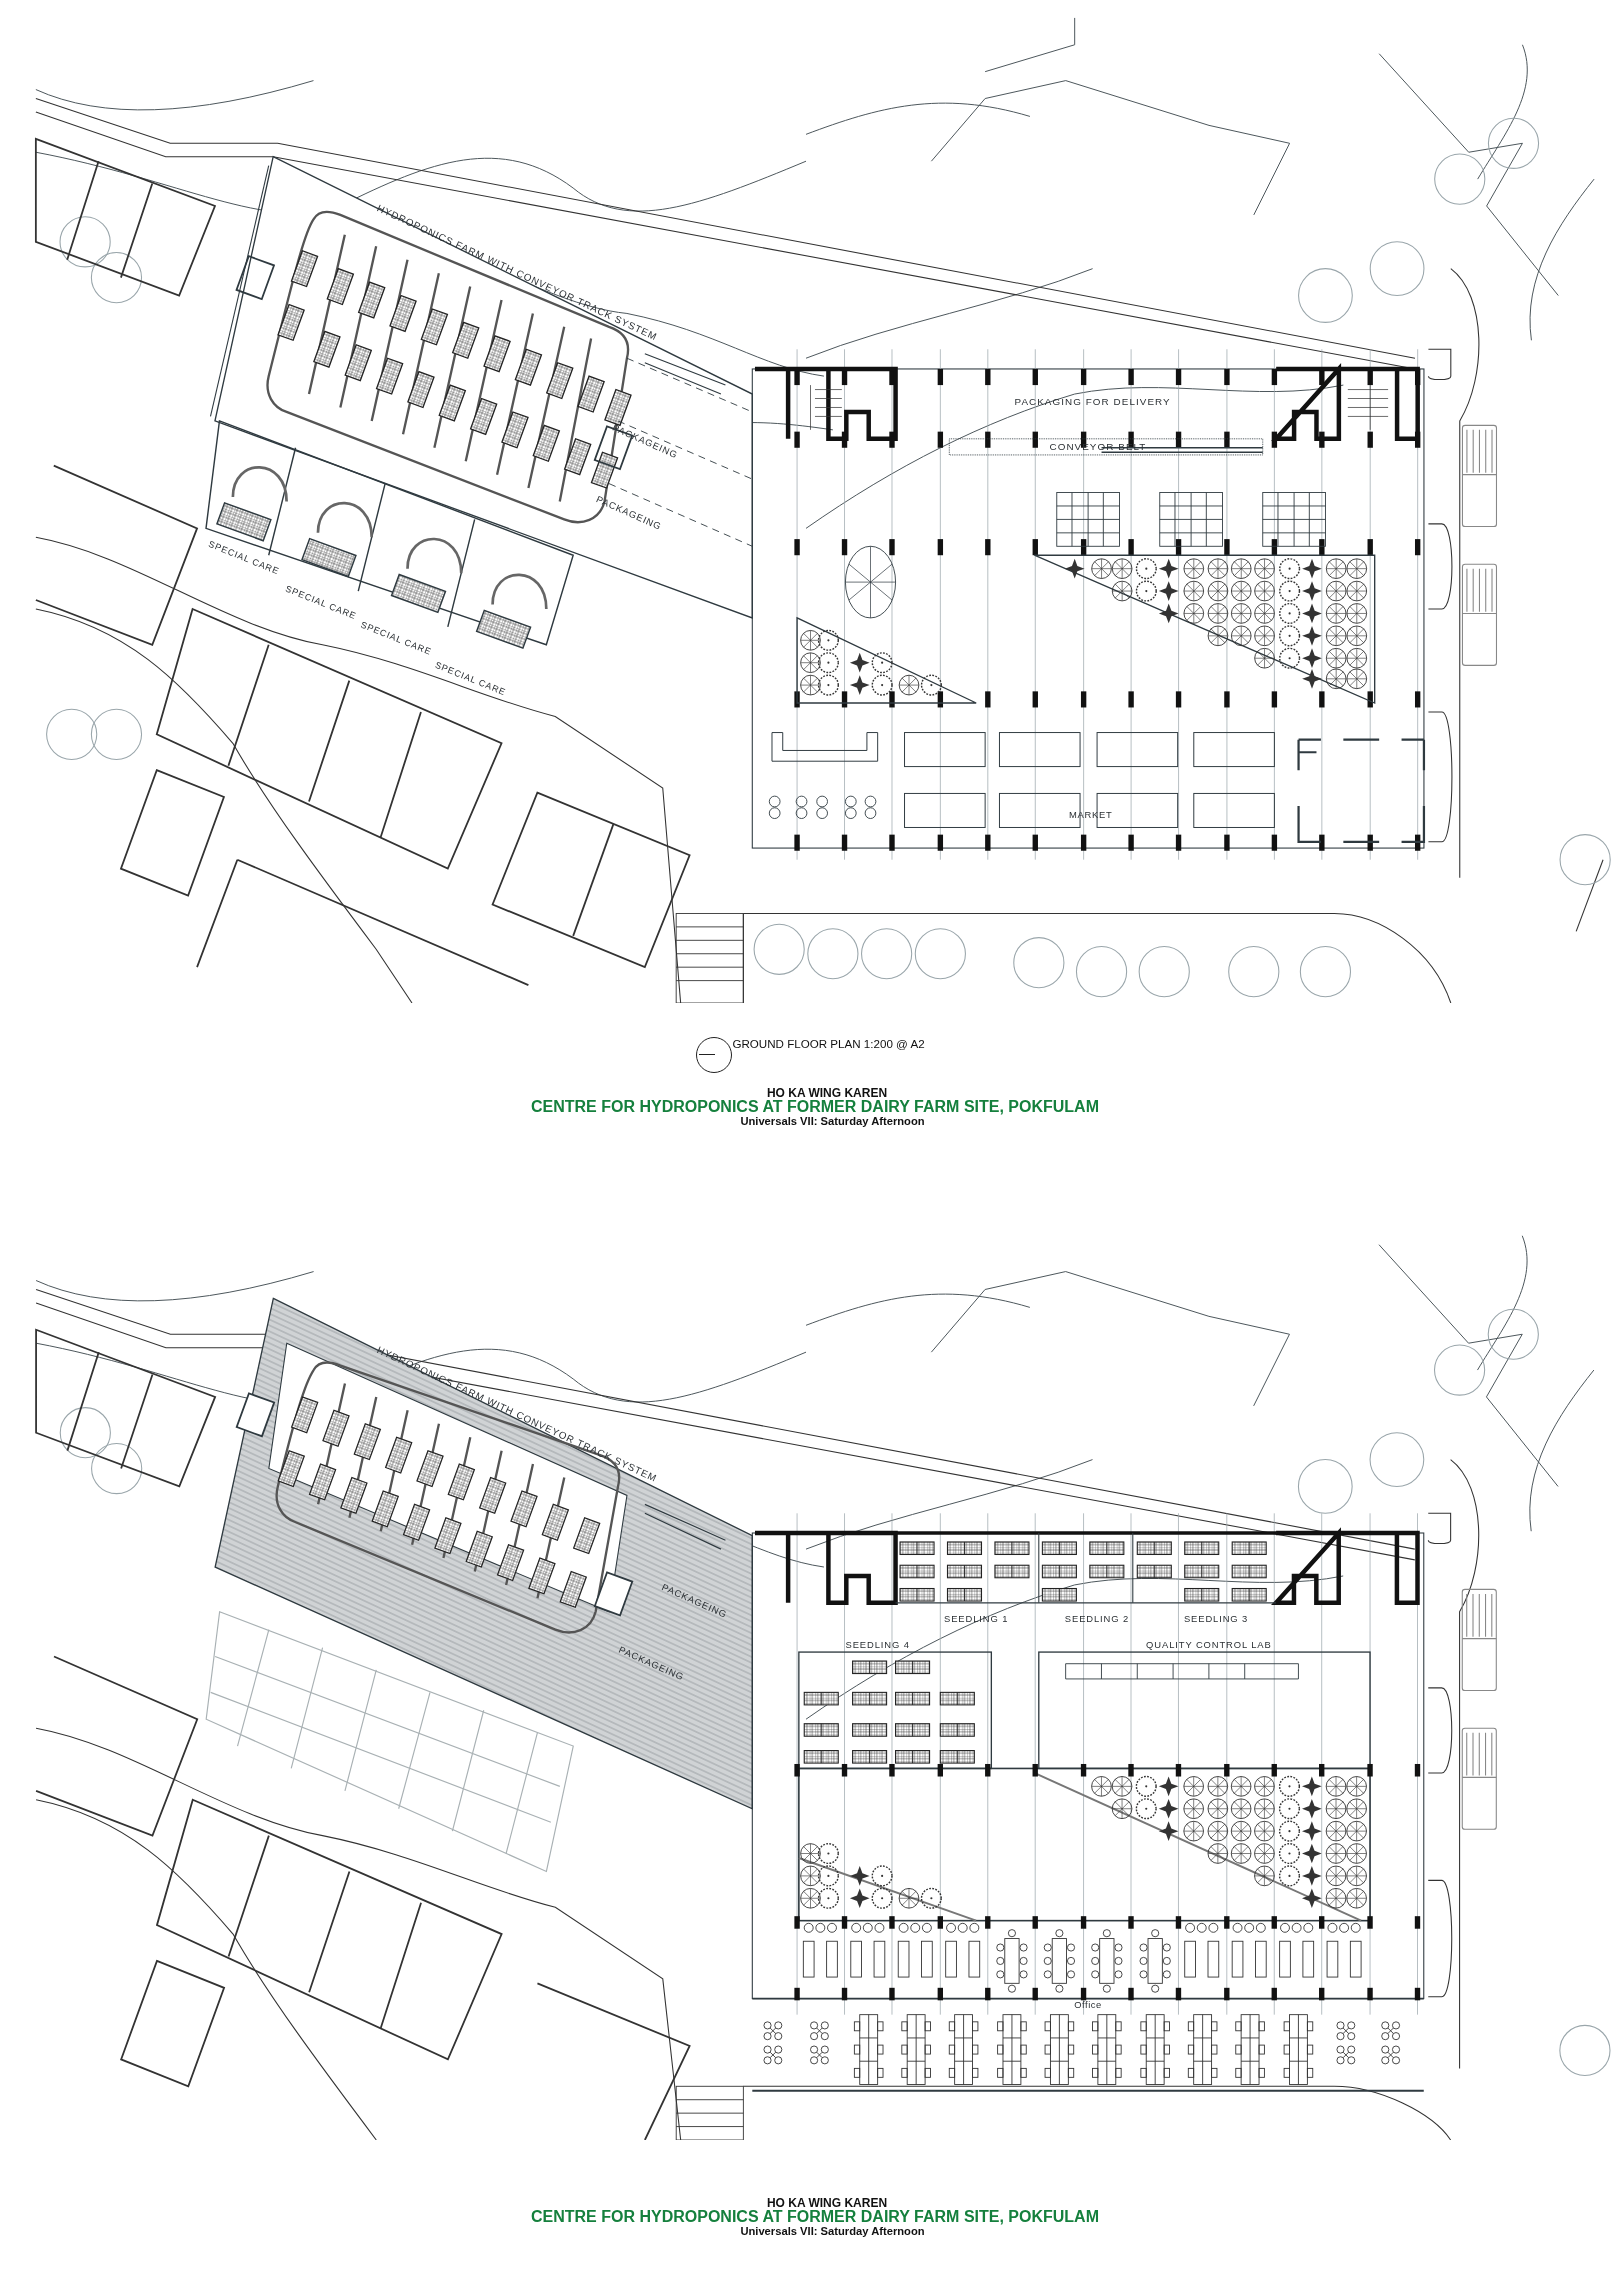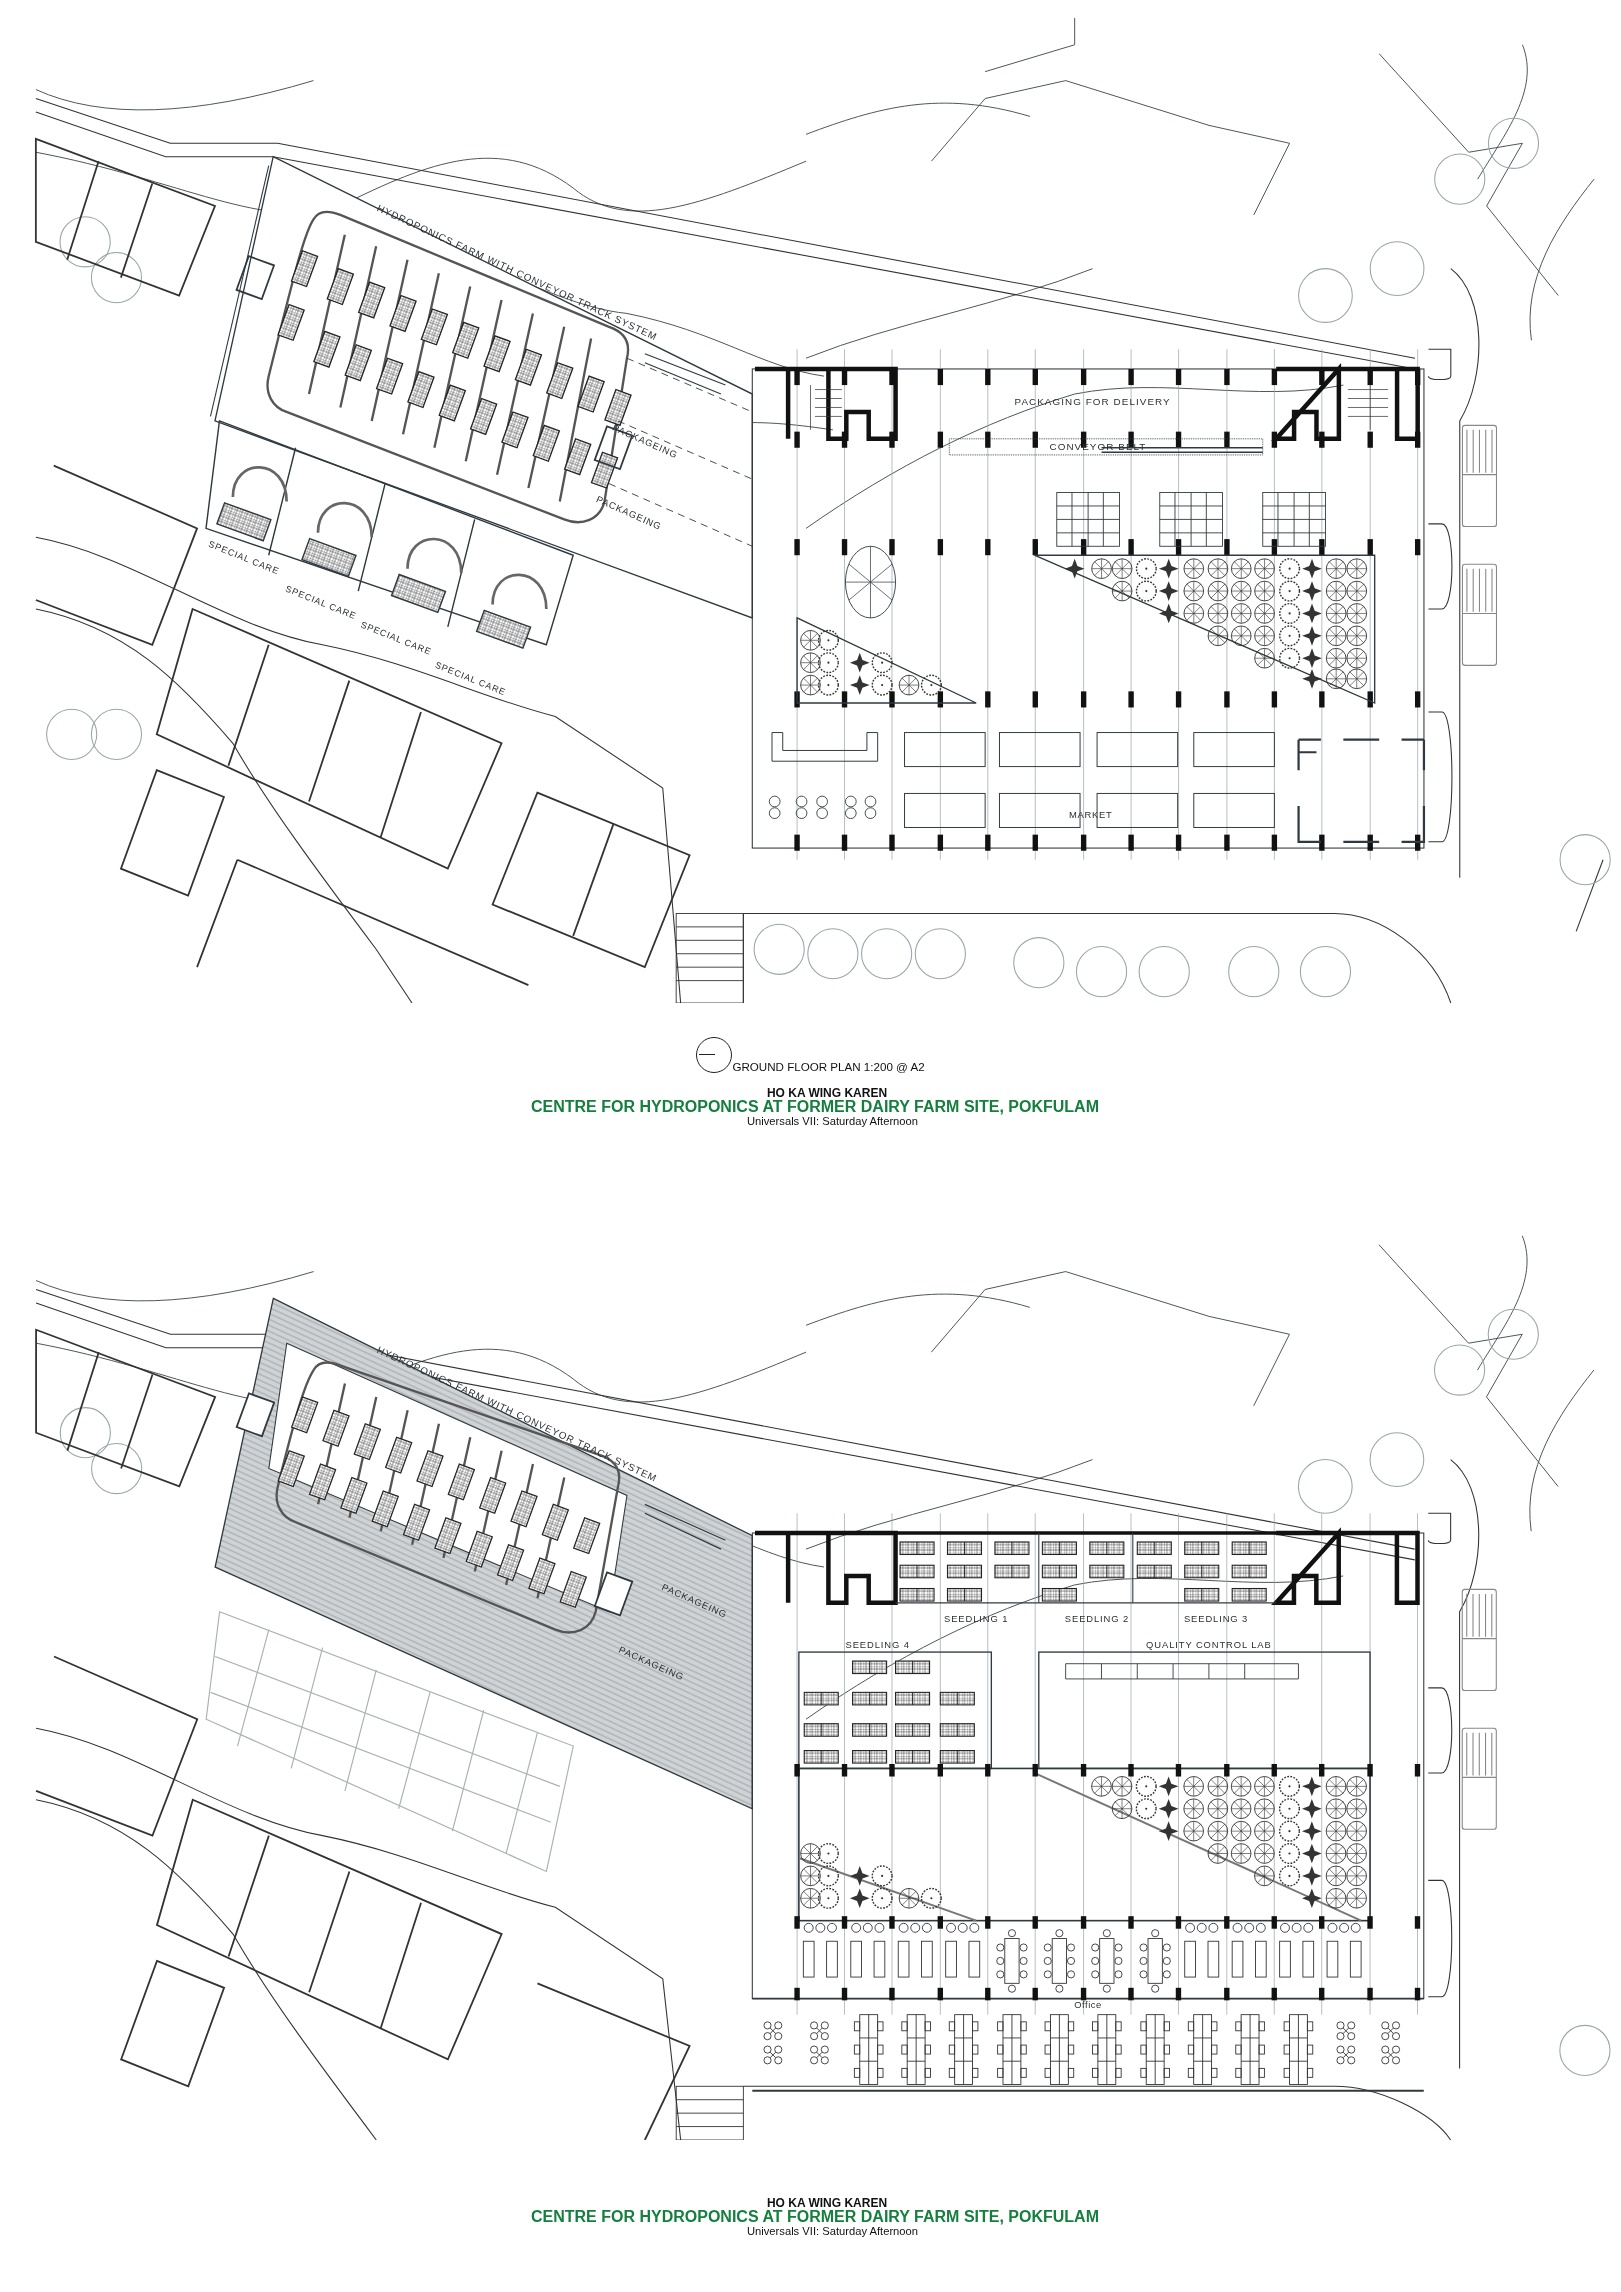--- a/index.html
+++ b/index.html
@@ -1,26 +1,26 @@
 <!DOCTYPE html>
 <html style="font-size:14.3px"><head>
 <meta charset="utf-8">
 <style>
   html,body{margin:0;padding:0;background:#fff;}
   body{width:1621px;height:2293px;position:relative;overflow:hidden;font-family:"Liberation Sans",sans-serif;color:#222;}
   .sheet{position:absolute;left:0;width:1621px;}
   .plan{position:absolute;left:0;top:0;}
   .title-block{position:absolute;left:0;width:1621px;text-align:center;}
-  .title-line{display:flex;justify-content:center;align-items:flex-end;gap:0;}
+  .title-line{display:flex;justify-content:center;align-items:flex-start;gap:0;}
   .north{width:36px;height:36px;border:1.3px solid #222;border-radius:50%;position:relative;box-sizing:border-box;}
   .north::after{content:"";position:absolute;left:1.8px;top:16px;width:16px;height:1.3px;background:#222;}
   .title-main{font-size:11.6px;color:#111;}
   .author{font-size:12px;font-weight:bold;color:#111;margin-top:12.5px;line-height:14.3px;margin-left:33px;}
   .project{font-size:16px;font-weight:bold;color:#15803d;line-height:14.3px;margin-left:9px;}
-  .course{font-size:11.2px;font-weight:normal;color:#111;line-height:14.3px;padding-left:44px;}
+  .course{font-size:11.2px;font-weight:bold;color:#111;line-height:14.3px;padding-left:44px;}
   svg text{font-family:"Liberation Sans",sans-serif;}
 </style>
 </head>
 <body>
 
 <div class="sheet" style="top:0;height:1146px;">
   <svg class="plan" width="1621" height="1003" viewBox="0 0 1810 1120">
     <defs>
       <pattern id="grid" width="6" height="6" patternUnits="userSpaceOnUse">
         <rect width="6" height="6" fill="#fff"></rect>

